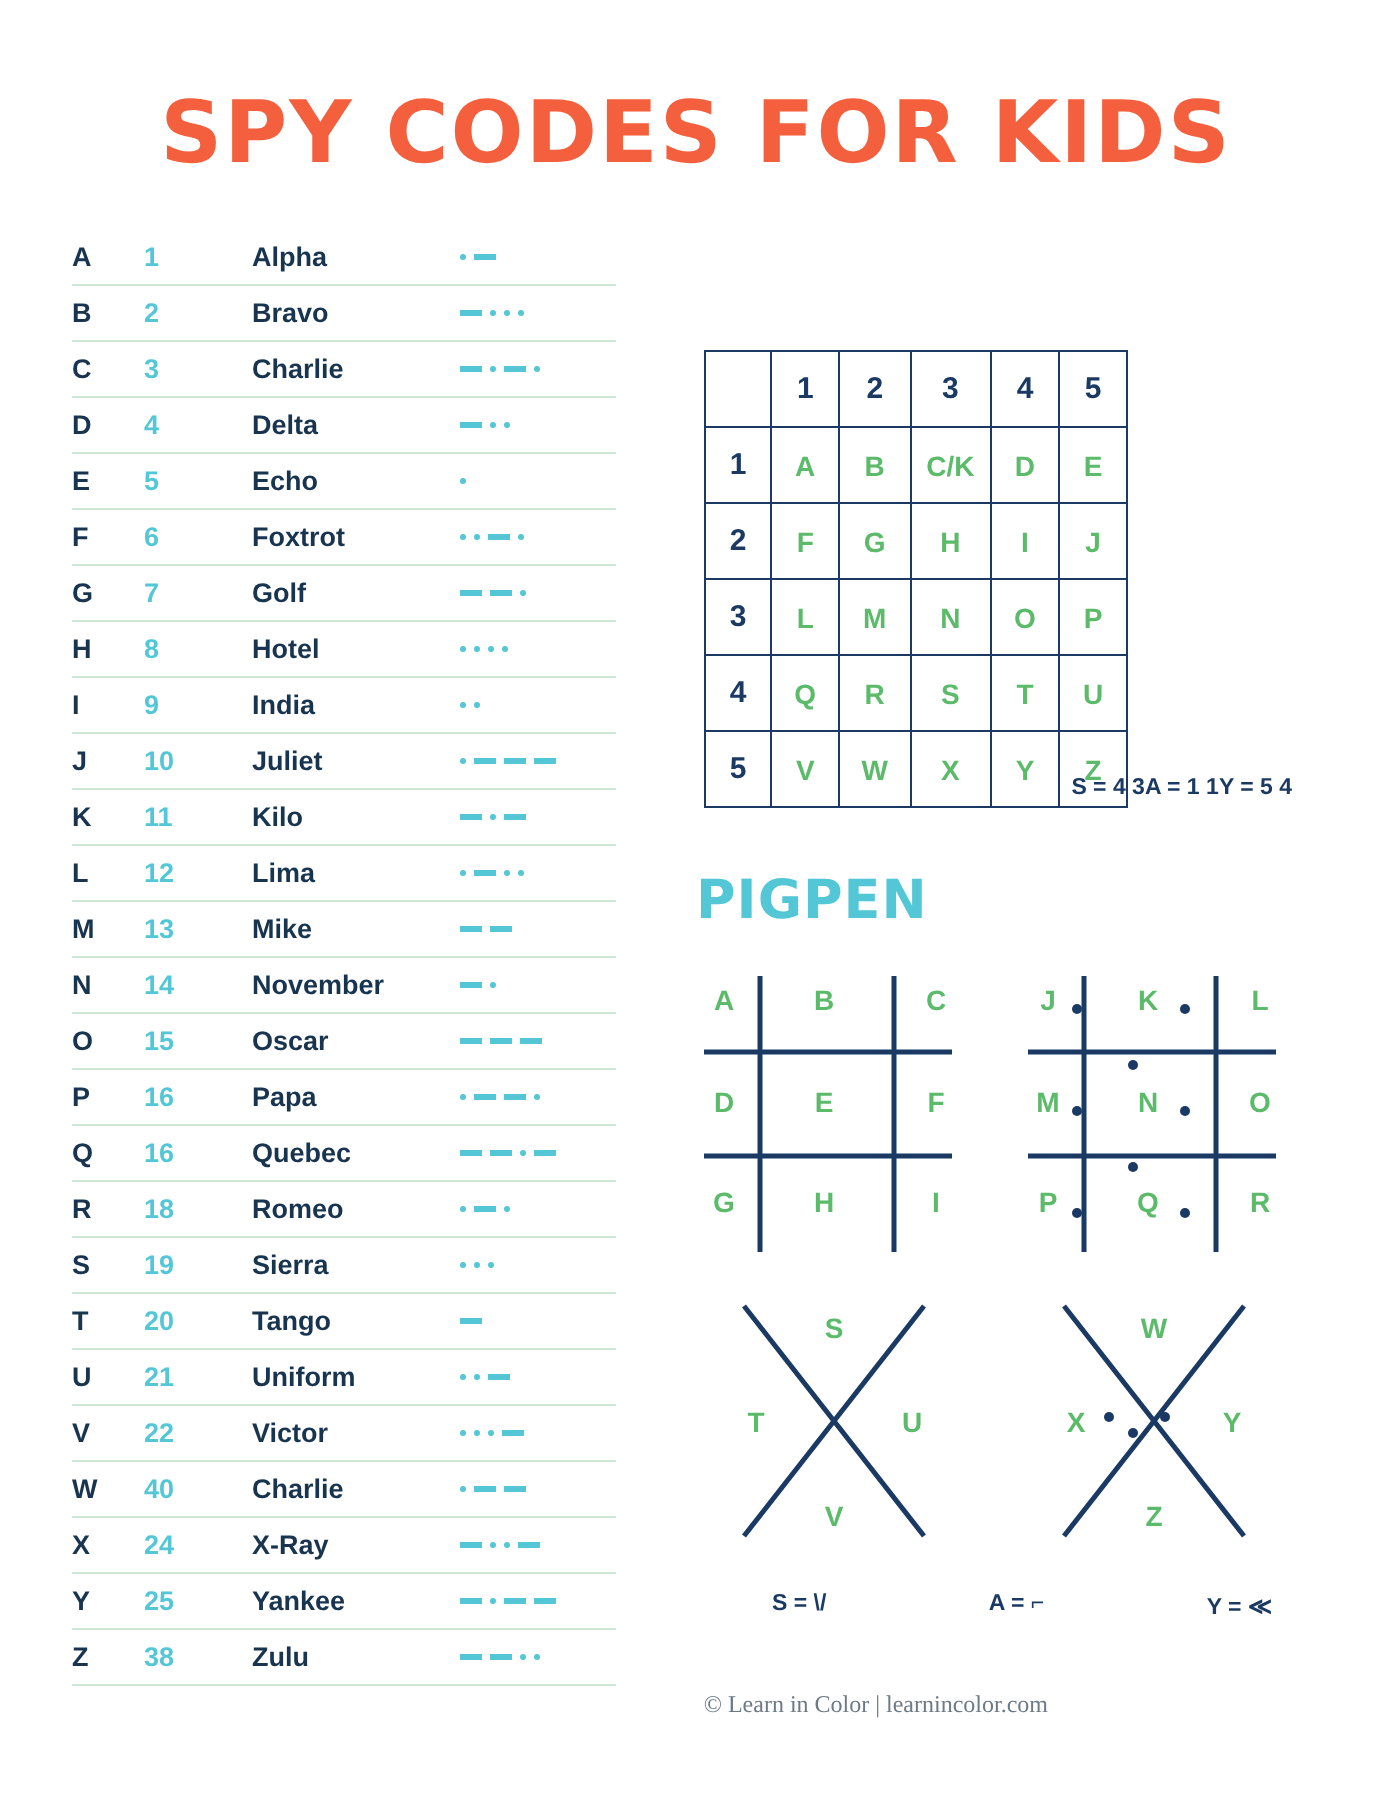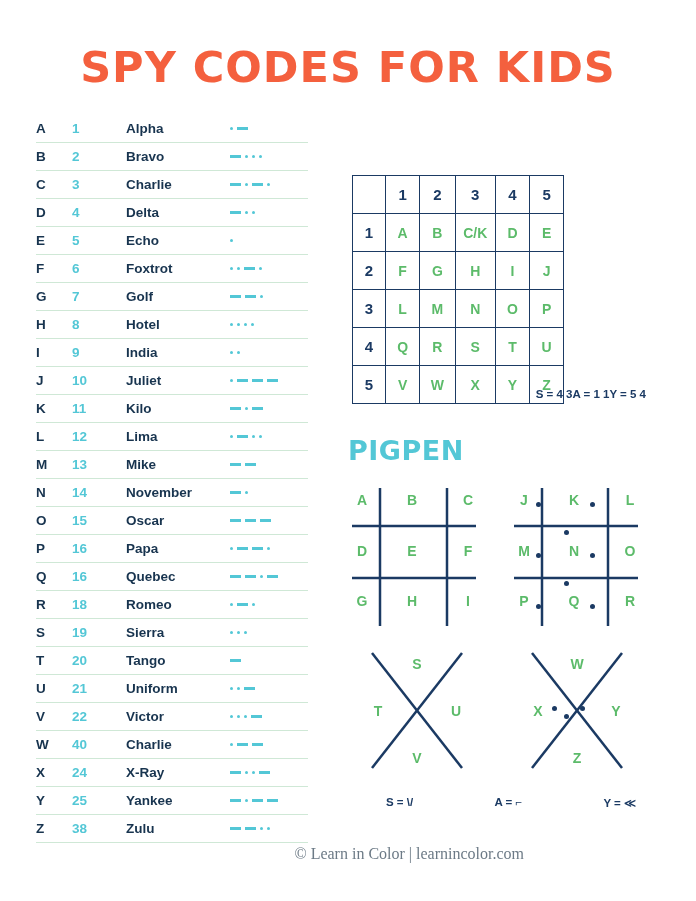--- a/index.html
+++ b/index.html
@@ -185,21 +185,21 @@
     font-size: 11.5px;
     color: #1b3a63;
     font-weight: bold;
   }
 
   
   .footer {
     position: absolute;
     right: 40px;
     top: 845px;
-    font-size: 16px;
+    font-size: 12px;
     color: #6c7a86;
     font-family: "Liberation Serif", serif;
   }
 </style>
 </head>
 <body>
 
 <div class="page">
 
   <div class="title">SPY CODES FOR KIDS</div>

